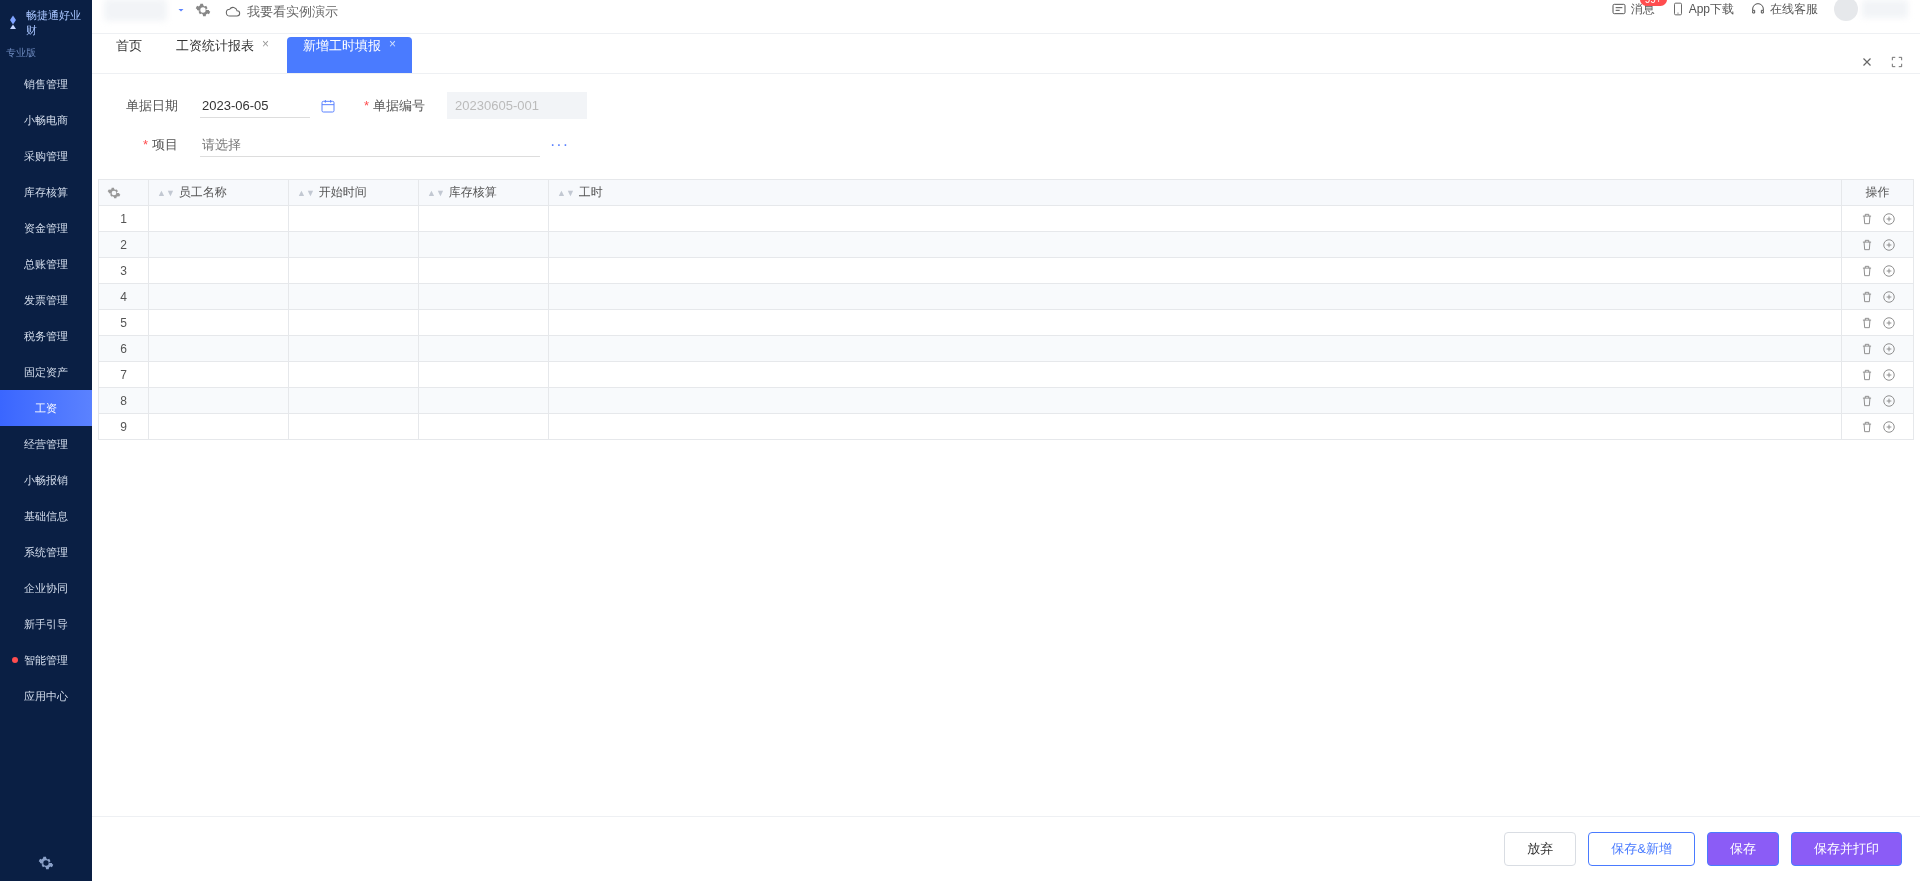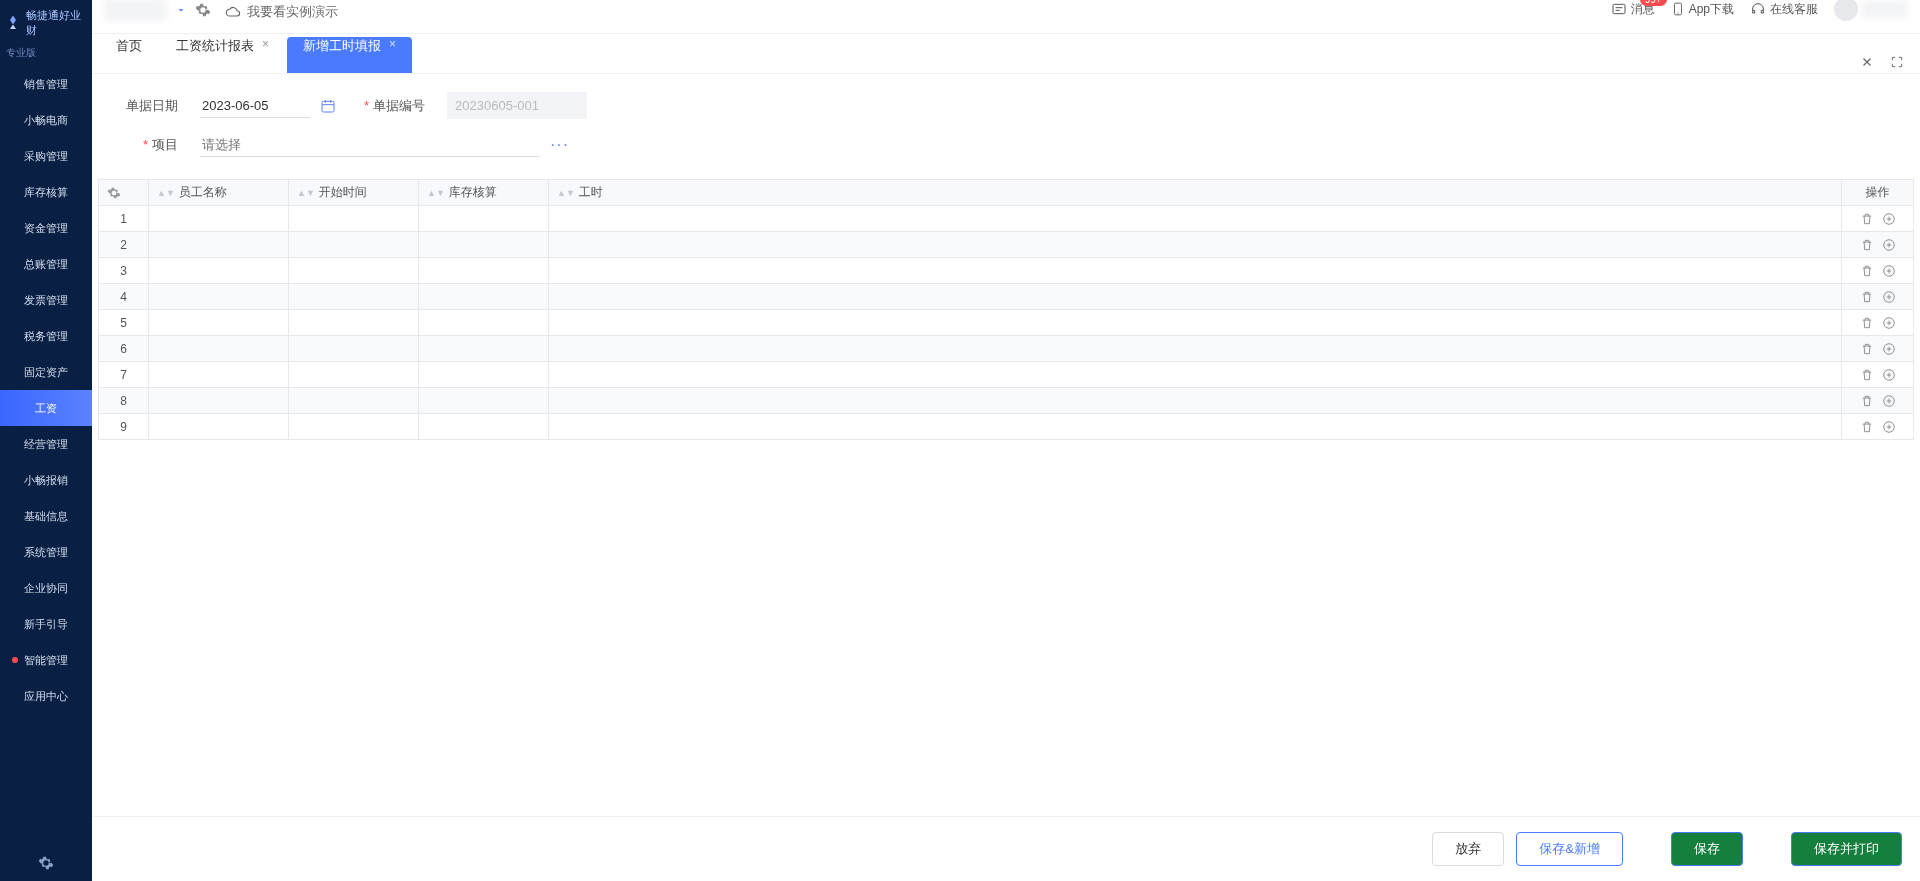--- a/index.html
+++ b/index.html
@@ -64,21 +64,21 @@
 .col-op { width:72px; text-align:center; }
 .op-icons { display:flex; align-items:center; justify-content:center; gap:8px; color:#888; }
 .op-icons span { cursor:pointer; }
 th.col-idx { text-align:center; }
 th.col-op { text-align:center; }
 th.col-idx svg { vertical-align:middle; }
 
 .footer { height:65px; border-top:1px solid #eef0f3; display:flex; align-items:center; justify-content:flex-end; gap:12px; padding:0 18px; background:#fff; }
 .btn { height:34px; padding:0 22px; border-radius:4px; font-size:13px; cursor:pointer; border:1px solid #d9dde3; background:#fff; color:#333; }
 .btn.primary-outline { border-color:#4a7bff; color:#4a7bff; }
-.btn.primary { background:#15803d; color:#fff; border-color:#4a7bff;margin-left:36px; }
+.btn.primary { background:#8b5cf6; color:#fff; border-color:#4a7bff; }
 
 svg { display:block; }
 </style>
 </head>
 <body>
 
 <div class="app">
   <aside class="sidebar">
     <div class="logo-area">
       <span class="logo-icon">

